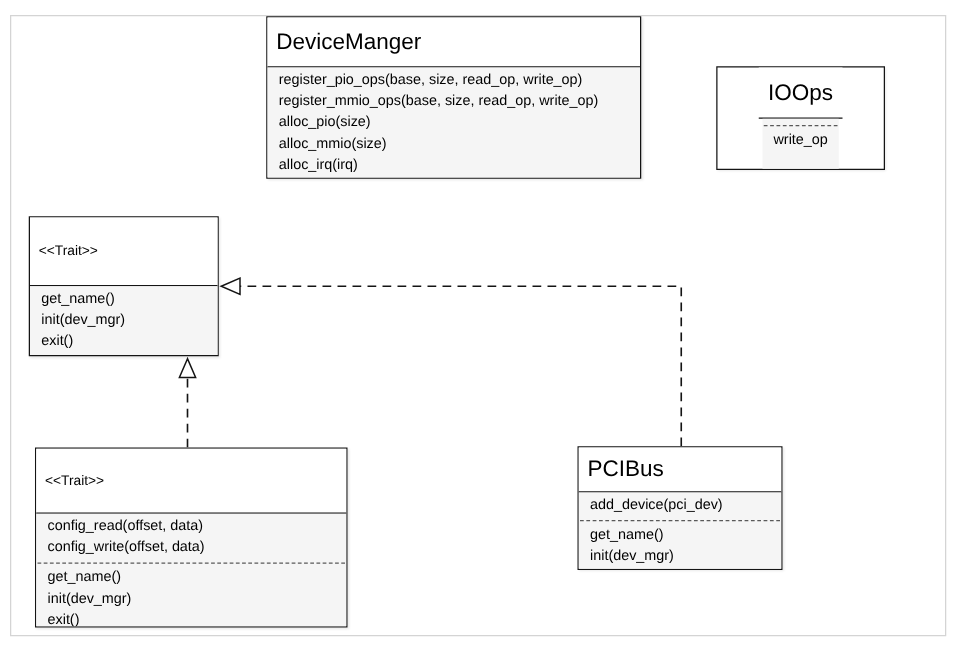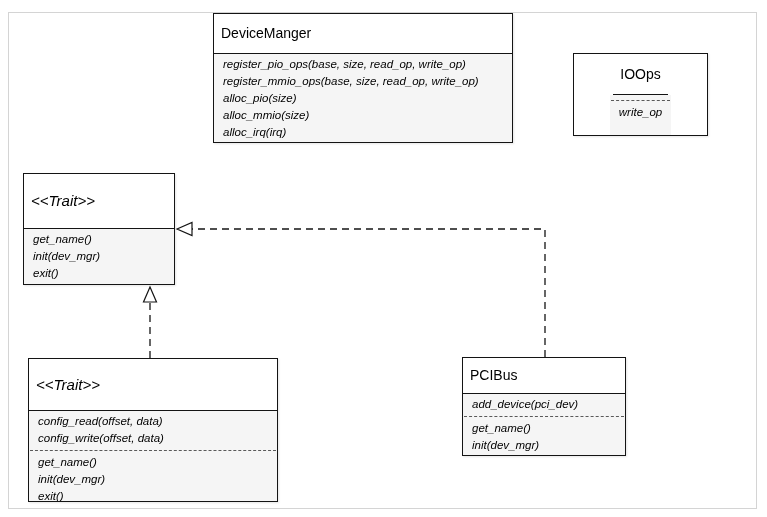--- a/index.html
+++ b/index.html
@@ -38,43 +38,41 @@
     flex: 0 0 auto;
     display: flex;
     flex-direction: column;
     justify-content: center;
     padding: 2px 7px;
     border-bottom: 1px solid #141414;
     box-sizing: border-box;
     background: #ffffff;
   }
   .stereotype {
-    font-size: 15px;
+    font-size: 11px;
     line-height: 14px;
     white-space: nowrap;
-    font-style: italic;
   }
   .title-text {
-    font-size: 14px;
+    font-size: 18px;
     line-height: 19px;
     white-space: nowrap;
   }
   .uml-section {
     flex: 1 1 auto;
     background: #f5f5f5;
     padding-top: 2px;
     box-sizing: border-box;
     overflow: hidden;
   }
   .member {
     font-size: 11.5px;
     line-height: 17px;
     padding: 0 9px;
     white-space: nowrap;
-    font-style: italic;
   }
   .member-divider {
     border: 0;
     border-top: 1px dashed #595959;
     margin: 3px 1px;
   }
   #connector-layer {
     position: absolute;
     left: 0;
     top: 0;

